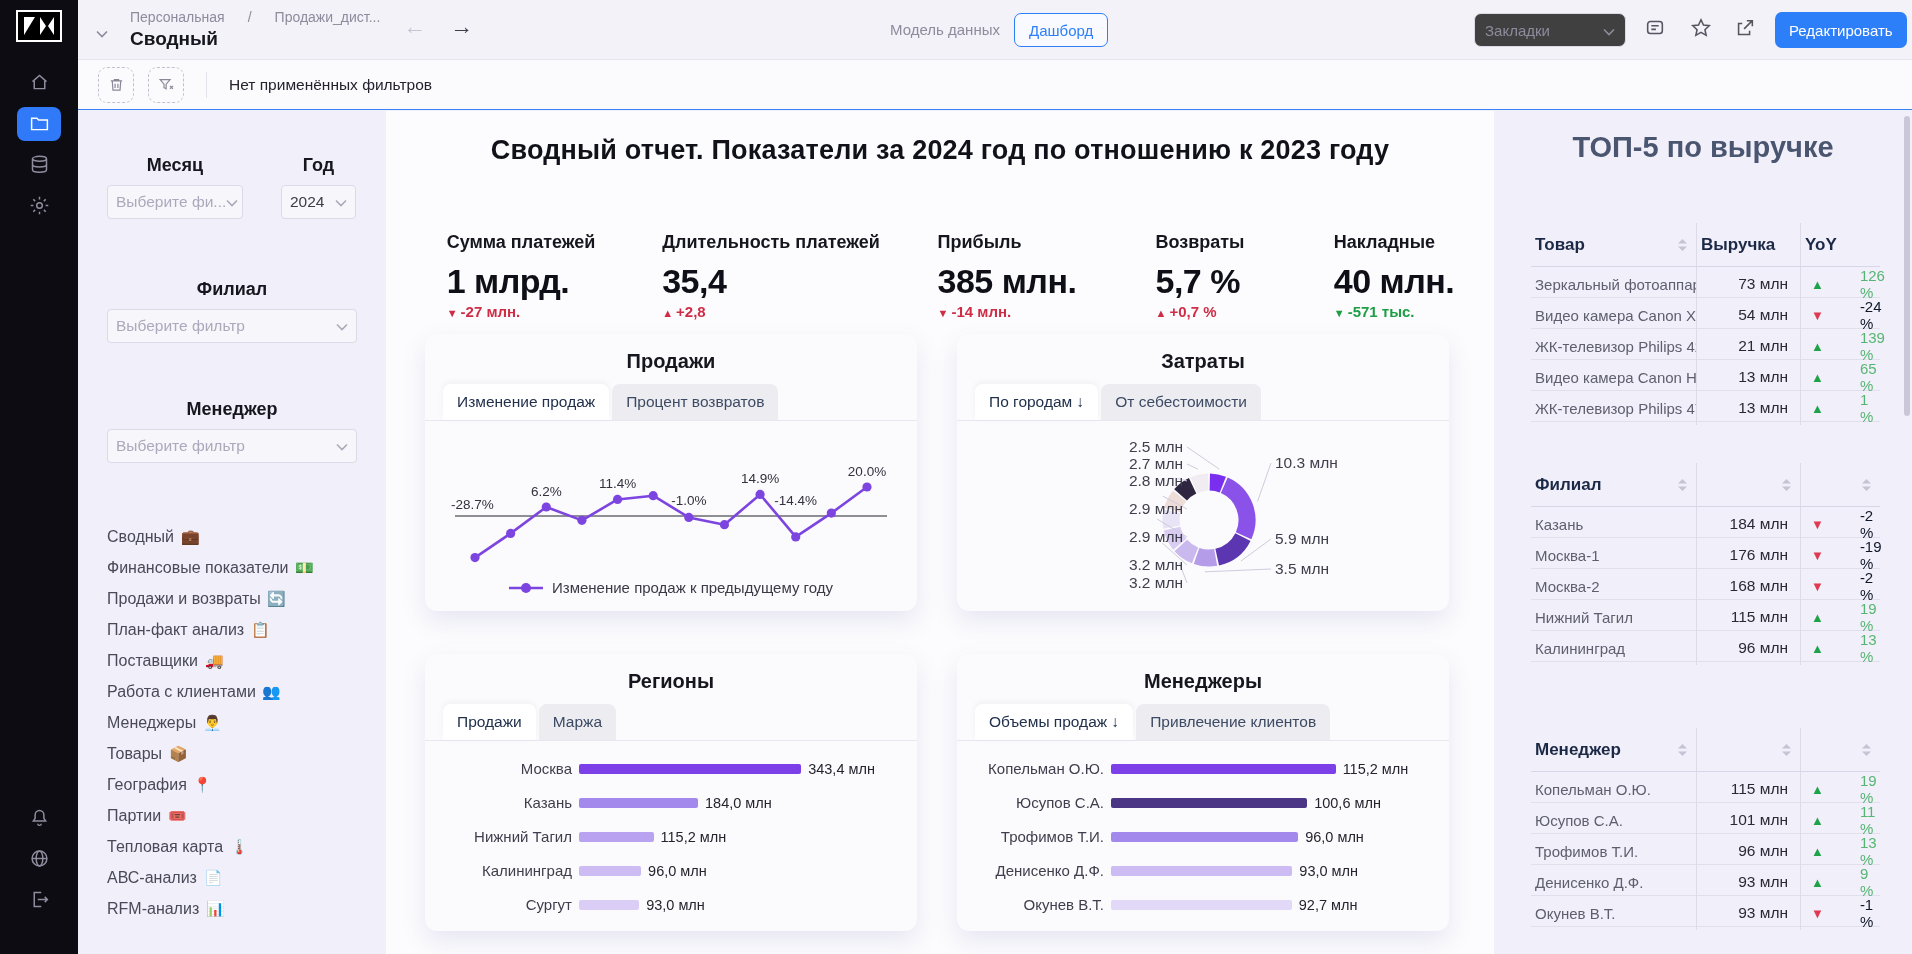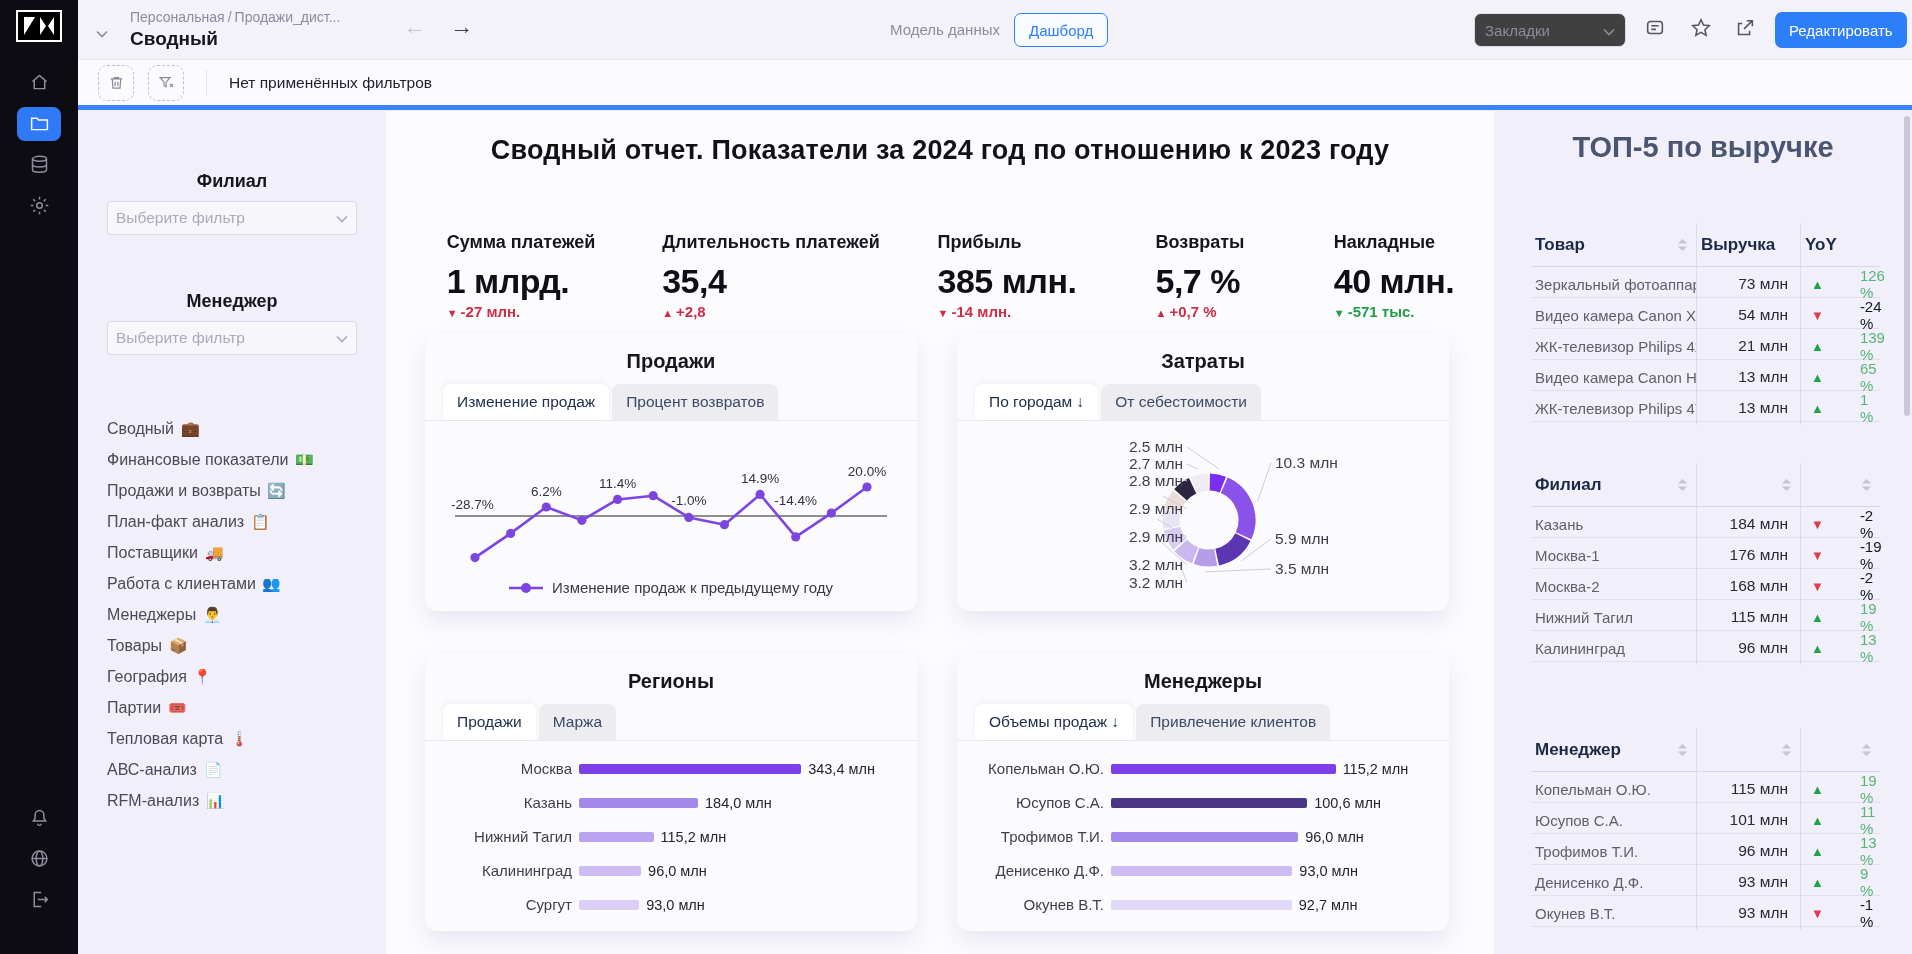--- a/index.html
+++ b/index.html
@@ -14,35 +14,35 @@
   .rail-group.bottom { bottom:34px; }
   .rail-ic { width:78px; height:41px; display:flex; align-items:center; justify-content:center; color:#8f8d9e; cursor:pointer; }
   .rail-ic .ric { width:44px; height:34px; display:flex; align-items:center; justify-content:center; border-radius:8px; }
   .rail-ic.active .ric { background:#3079f8; color:#fff; }
   .rail-ic svg { width:21px; height:21px; }
 
   
   .topbar { position:absolute; left:78px; top:0; right:0; height:60px; background:#f3f2f8; border-bottom:1px solid #e6e4ee; z-index:4; }
   .collapse { position:absolute; left:18px; top:24px; color:#8d8b9c; }
   .bc-block { position:absolute; left:52px; top:9px; }
-  .bc { font-size:14px; color:#8d8b9c; display:flex; gap:3px; }
+  .bc { font-size:14px; color:#8d8b9c; display:flex; gap:23px; }
   .bc .crumb { cursor:pointer; }
   .pg-title { font-size:19px; font-weight:700; color:#16161f; margin-top:3px; }
   .nav-arrow { position:absolute; top:13px; font-size:23px; cursor:pointer; }
   .nav-arrow.back { left:325px; color:#c6c4d2; }
   .nav-arrow.fwd { left:372px; color:#3f3e4c; }
   .model-link { position:absolute; left:812px; top:21px; font-size:15px; color:#8d8b9c; cursor:pointer; }
   .dash-btn { position:absolute; left:936px; top:13px; height:34px; padding:0 14px; font-size:15px; color:#2d7ff9; background:#f8faff; border:1.5px solid #2d7ff9; border-radius:7px; cursor:pointer; font-family:inherit; }
   .bookmarks { position:absolute; left:1396px; top:13px; width:152px; height:34px; background:#404040; border:1px solid #dcdae6; border-radius:7px; display:flex; align-items:center; justify-content:space-between; padding:0 10px; font-size:15px; color:#8d8b9c; cursor:pointer; }
   .hicon { position:absolute; top:17px; width:24px; height:24px; color:#55545f; cursor:pointer; }
   .hicon svg { width:22px; height:22px; }
   .edit-btn { position:absolute; left:1697px; top:12px; height:36px; padding:0 14px; background:#2d7ff9; color:#fff; border:none; border-radius:7px; font-size:15px; cursor:pointer; font-family:inherit; }
 
   
-  .filterbar { position:absolute; left:78px; top:60px; right:0; height:50px; background:#fbfbfe; border-bottom:5px solid #3b82f6; display:flex; align-items:center; padding-left:20px; gap:14px; z-index:4; }
+  .filterbar { position:absolute; left:78px; top:60px; right:0; height:50px; background:#fbfbfe; border-bottom:1px solid #3b82f6; display:flex; align-items:center; padding-left:20px; gap:14px; z-index:4; }
   .dash-icon-btn { width:36px; height:36px; border:1.5px dashed #c2c0d0; border-radius:9px; display:flex; align-items:center; justify-content:center; color:#8a8898; cursor:pointer; }
   .dash-icon-btn svg { width:17px; height:17px; }
   .vdiv { width:1px; height:26px; background:#e3e1ec; margin:0 8px; }
   .filters-msg { font-size:15.5px; color:#23222e; }
 
   
   .sidebar { position:absolute; left:78px; top:111px; width:308px; bottom:0; background:#f1eff9; }
   .f-row { display:flex; padding-left:29px; margin-top:44px; gap:38px; }
   .f-col.month { width:136px; } .f-col.year { width:75px; }
   .f-label { font-size:18px; font-weight:700; color:#16161f; text-align:center; margin-bottom:9px; }
@@ -227,20 +227,40 @@
         <svg viewBox="0 0 24 24" fill="none" stroke="currentColor" stroke-width="1.7">
           <path d="M3 5 h14 l-5.5 6.5 V18 l-3 -1.5 V11.5 z"></path>
           <path d="M17 14 l4 4 M21 14 l-4 4"></path>
         </svg>
       </span>
     <span class="vdiv"></span>
     <span class="filters-msg">Нет применённых фильтров</span>
   </div>
 
   <aside class="sidebar">
+    <div class="f-row">
+      <div class="f-col month">
+        <div class="f-label">Месяц</div>
+        <div class="select">
+          <span class="ph">Выберите фи...</span>
+          <span class="chev"><svg width="12" height="8" viewBox="0 0 12 8" fill="none" stroke="currentColor" stroke-width="1.6">
+                <path d="M1 1.5 L6 6.5 L11 1.5"></path>
+              </svg></span>
+        </div>
+      </div>
+      <div class="f-col year">
+        <div class="f-label">Год</div>
+        <div class="select">
+          <span class="val">2024</span>
+          <span class="chev"><svg width="12" height="8" viewBox="0 0 12 8" fill="none" stroke="currentColor" stroke-width="1.6">
+                <path d="M1 1.5 L6 6.5 L11 1.5"></path>
+              </svg></span>
+        </div>
+      </div>
+    </div>
     <div class="f-label lbl-branch">Филиал</div>
     <div class="select wide">
       <span class="ph">Выберите фильтр</span>
       <span class="chev"><svg width="12" height="8" viewBox="0 0 12 8" fill="none" stroke="currentColor" stroke-width="1.6">
             <path d="M1 1.5 L6 6.5 L11 1.5"></path>
           </svg></span>
     </div>
     <div class="f-label lbl-manager">Менеджер</div>
     <div class="select wide">
       <span class="ph">Выберите фильтр</span>

